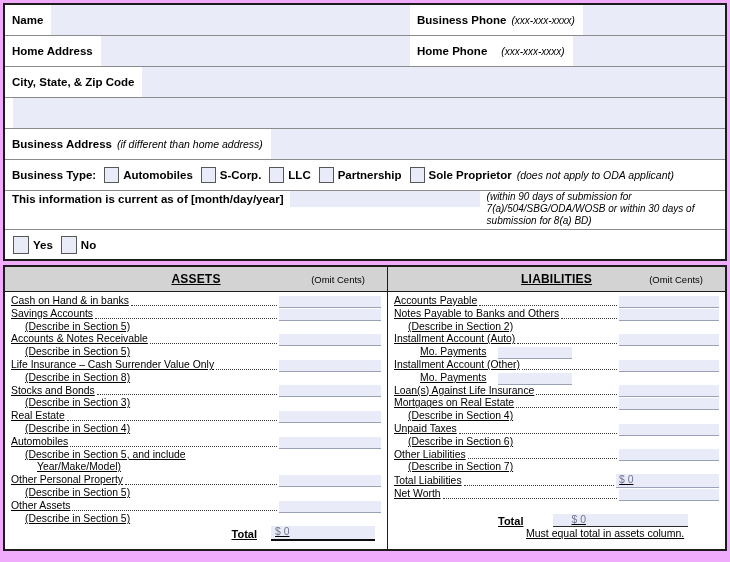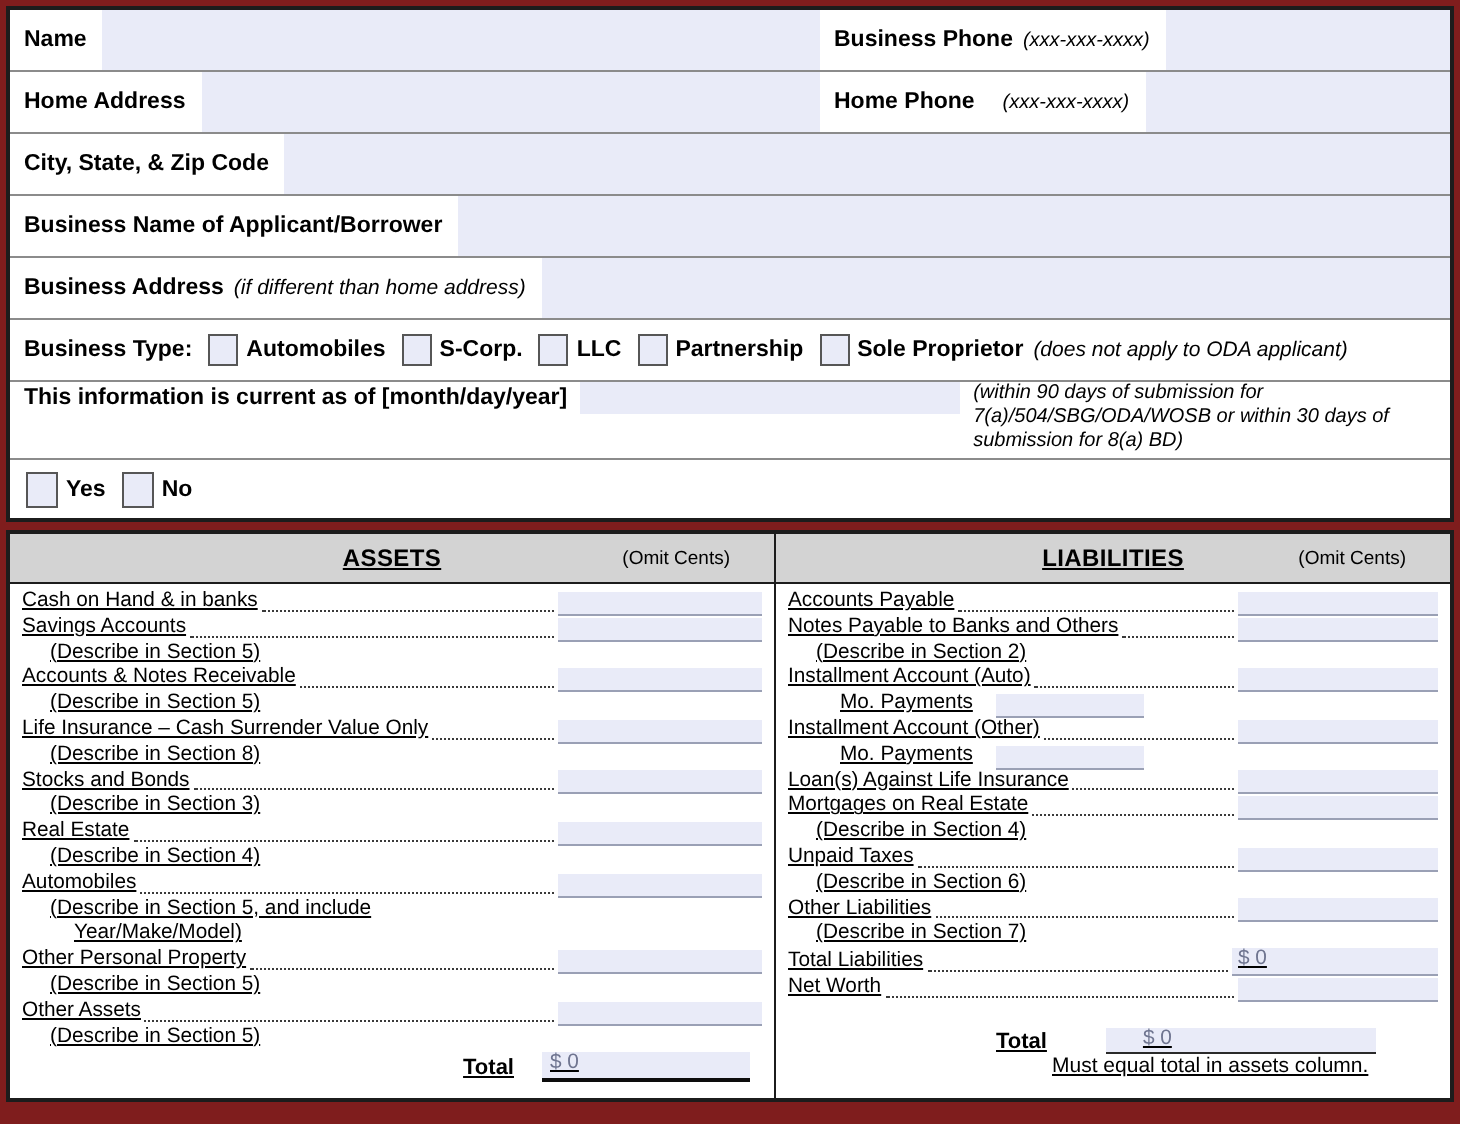--- a/index.html
+++ b/index.html
@@ -1,17 +1,17 @@
 <!DOCTYPE html>
 <html><head>
 <meta charset="utf-8">
 <style>
   html,body{margin:0;padding:0;background:#ffffff;}
   .page{
-    width:730px;height:562px;background:#7f1d1d;position:relative;
+    width:730px;height:562px;background:#f0abfc;position:relative;
     font-family:"Liberation Sans","DejaVu Sans",sans-serif;color:#000;
     box-sizing:border-box;overflow:hidden;
   }
   .top-table{
     margin:3px 3px 0 3px;border:2px solid #1c1c1c;box-sizing:border-box;
     background:#fff;
   }
   .trow{display:flex;align-items:center;border-bottom:1px solid #8b8b8b;box-sizing:border-box;}
   .trow:last-child{border-bottom:none;}
   .h31{height:31px;} .h39{height:39px;} .h29{height:29px;}
@@ -106,21 +106,20 @@
         <div class="field"></div>
       </div>
     </div>
 
     <div class="trow h31">
       <span class="lbl">City, State, &amp; Zip Code</span>
       <div class="field"></div>
     </div>
 
     <div class="trow h31">
-      <span class="lbl">Business Name of Applicant/Borrower</span>
       <div class="field"></div>
     </div>
 
     <div class="trow h31">
       <span class="lbl">Business Address</span>
       <span class="note-inline">(if different than home address)</span>
       <div class="field"></div>
     </div>
 
     <div class="trow h31">

